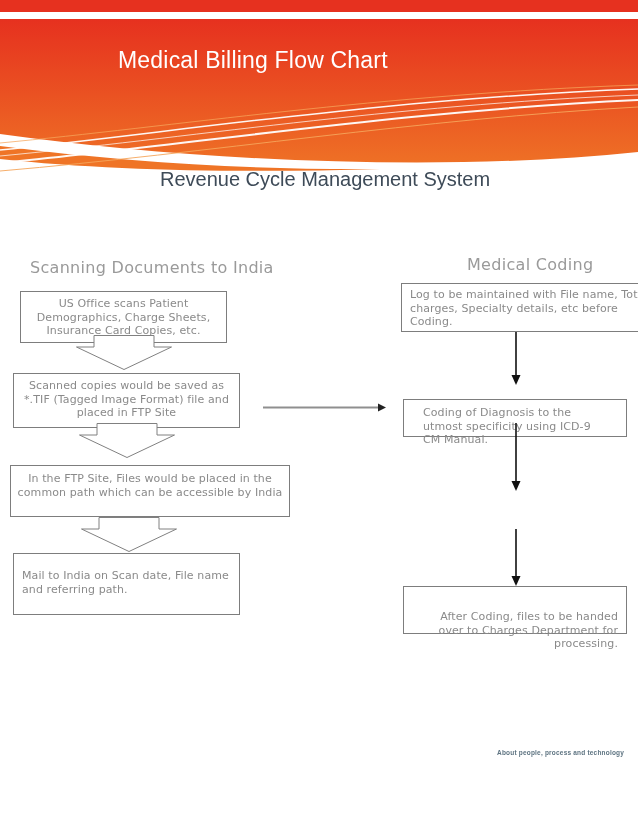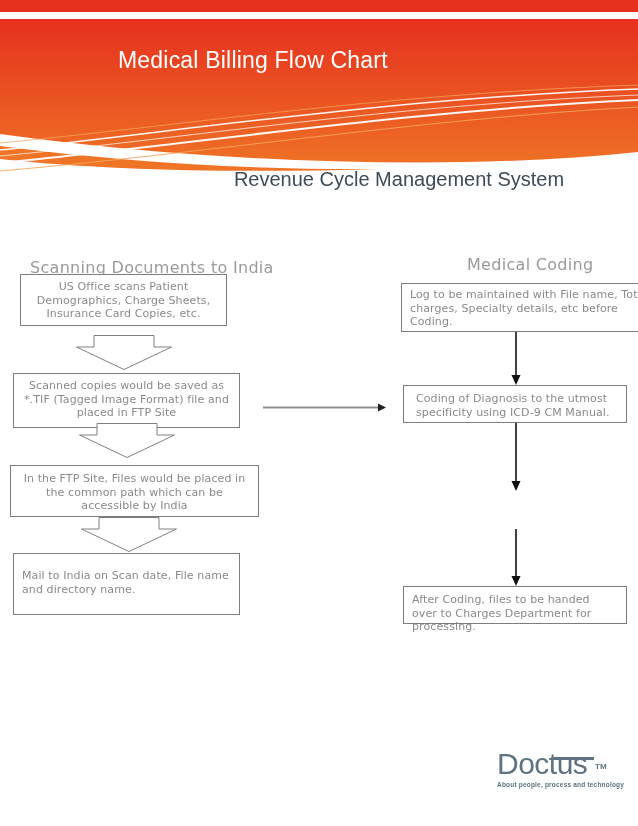--- a/index.html
+++ b/index.html
@@ -2,21 +2,21 @@
 <html><head>
 <meta charset="utf-8">
 <style>
   html,body{margin:0;padding:0;background:#fff;}
   .page{position:relative;width:638px;height:826px;background:#fff;overflow:hidden;
         font-family:"DejaVu Sans","Liberation Sans",sans-serif;}
   
   .header-svg{position:absolute;top:0;left:0;display:block;}
   .main-title{position:absolute;top:47px;left:0;width:100%;text-indent:118px;
               font-family:"Liberation Sans",sans-serif;font-size:23px;color:#ffffff;letter-spacing:.2px;}
-  .subtitle{position:absolute;top:168px;left:0;width:100%;text-indent:160px;text-align:center;
+  .subtitle{position:absolute;top:168px;left:0;width:100%;text-indent:160px;
             font-family:"Liberation Sans",sans-serif;font-size:20px;color:#3e4b58;}
   
   .col-heading{position:absolute;font-size:16px;color:#9a9a9a;letter-spacing:.3px;}
   .box{position:absolute;box-sizing:border-box;border:1px solid #7d7d7d;background:#fff;
        color:#8a8a8a;font-size:11px;line-height:13.5px;letter-spacing:.1px;}
   .box.center{text-align:center;}
   .box.left{text-align:left;}
   .arrow{position:absolute;}
   
   .logo{position:absolute;left:497px;top:748px;width:120px;color:#5d7381;}
@@ -55,71 +55,66 @@
 
     <rect x="0" y="0" width="638" height="12" fill="#e6311f"></rect>
     <rect x="0" y="12" width="638" height="7" fill="#ffffff"></rect>
   </svg>
 
   <div class="main-title">Medical Billing Flow Chart</div>
   <div class="subtitle">Revenue Cycle Management System</div>
 
   <div class="col-heading" style="left:30px;top:258px;">Scanning Documents to India</div>
 
-  <div class="box center" style="left:20px;top:274px;width:207px;height:52px;padding:5px 6px;">US Office scans Patient Demographics, Charge Sheets, Insurance Card Copies, etc.</div>
+  <div class="box center" style="left:20px;top:291px;width:207px;height:52px;padding:5px 6px;">US Office scans Patient Demographics, Charge Sheets, Insurance Card Copies, etc.</div>
 
   <svg class="arrow" style="left:76px;top:335px;" width="96" height="35" viewBox="0 0 96 35">
     <polygon points="18,0.5 18,12 0.5,12 48,34.5 95.5,12 78,12 78,0.5" fill="#ffffff" stroke="#808080" stroke-width="1"></polygon>
   </svg>
 
   <div class="box center" style="left:13px;top:373px;width:227px;height:55px;padding:5px 5px;">Scanned copies would be saved as *.TIF (Tagged Image Format)  file and placed in FTP Site</div>
 
   <svg class="arrow" style="left:79px;top:423px;" width="96" height="35" viewBox="0 0 96 35">
     <polygon points="18,0.5 18,12 0.5,12 48,34.5 95.5,12 78,12 78,0.5" fill="#ffffff" stroke="#808080" stroke-width="1"></polygon>
   </svg>
 
-  <div class="box center" style="left:10px;top:465px;width:249px;height:52px;padding:6px 6px;">In the FTP Site, Files would be  placed in the common path which can be accessible by India</div>
+  <div class="box center" style="left:10px;top:465px;width:280px;height:52px;padding:6px 6px;">In the FTP Site, Files would be  placed in the common path which can be accessible by India</div>
 
   <svg class="arrow" style="left:81px;top:517px;" width="96" height="35" viewBox="0 0 96 35">
     <polygon points="18,0.5 18,12 0.5,12 48,34.5 95.5,12 78,12 78,0.5" fill="#ffffff" stroke="#808080" stroke-width="1"></polygon>
   </svg>
 
-  <div class="box left" style="left:13px;top:553px;width:227px;height:62px;padding:15px 10px 5px 8px;">Mail to India on Scan date, File name and directory name.</div>
+  <div class="box left" style="left:13px;top:553px;width:227px;height:62px;padding:15px 10px 5px 8px;">Mail to India on Scan date, File name and referring path.</div>
 
   <svg class="arrow" style="left:263px;top:402px;" width="124" height="11" viewBox="0 0 124 11">
     <line x1="0" y1="5.5" x2="115" y2="5.5" stroke="#8f8f8f" stroke-width="2"></line>
     <polygon points="115,1.5 123,5.5 115,9.5" fill="#222222"></polygon>
   </svg>
 
   <div class="col-heading" style="left:467px;top:255px;">Medical Coding</div>
 
   <div class="box left" style="left:401px;top:283px;width:256px;height:49px;padding:4px 8px;">Log to be maintained with File name, Total charges, Specialty details, etc before Coding.</div>
 
   <svg class="arrow" style="left:510px;top:332px;" width="12" height="53" viewBox="0 0 12 53">
     <line x1="6" y1="0" x2="6" y2="44" stroke="#111111" stroke-width="1.6"></line>
     <polygon points="1.5,43 10.5,43 6,53" fill="#111111"></polygon>
   </svg>
 
-  <div class="box left" style="left:403px;top:385px;width:224px;height:38px;padding:6px 12px;">Coding of Diagnosis to the utmost specificity using ICD-9 CM Manual.</div>
+  <div class="box left" style="left:403px;top:399px;width:224px;height:38px;padding:6px 19px;">Coding of Diagnosis to the utmost specificity using ICD-9 CM Manual.</div>
 
   <svg class="arrow" style="left:510px;top:423px;" width="12" height="68" viewBox="0 0 12 68">
     <line x1="6" y1="0" x2="6" y2="59" stroke="#111111" stroke-width="1.6"></line>
     <polygon points="1.5,58 10.5,58 6,68" fill="#111111"></polygon>
   </svg>
 
 
   <svg class="arrow" style="left:510px;top:529px;" width="12" height="57" viewBox="0 0 12 57">
     <line x1="6" y1="0" x2="6" y2="48" stroke="#111111" stroke-width="1.6"></line>
     <polygon points="1.5,47 10.5,47 6,57" fill="#111111"></polygon>
   </svg>
 
-  <div class="box left" style="left:403px;top:586px;width:224px;height:38px;padding:6px 8px;">After Coding, files to be  handed over to Charges Department for processing.</div>
+  <div class="box left" style="left:403px;top:586px;width:224px;height:38px;padding:23px 8px;text-align:right;">After Coding, files to be  handed over to Charges Department for processing.</div>
 
   <div class="logo">
-    <div class="logo-word">
-      <span>Doctus</span>
-      <span class="logo-tbar"></span>
-      <span class="logo-tm">TM</span>
-    </div>
     <div class="logo-tagline">About people, process and technology</div>
   </div>
 
 </div>
 
 </body></html>

